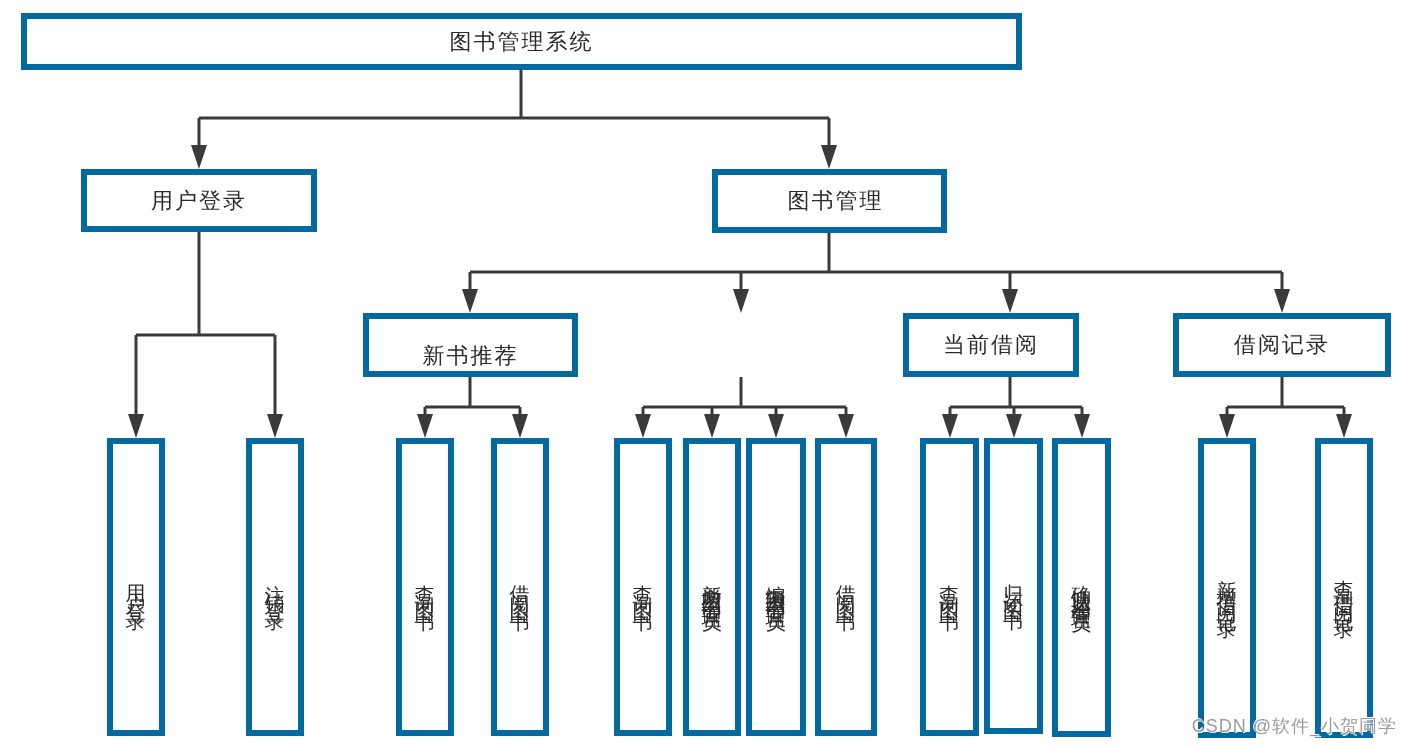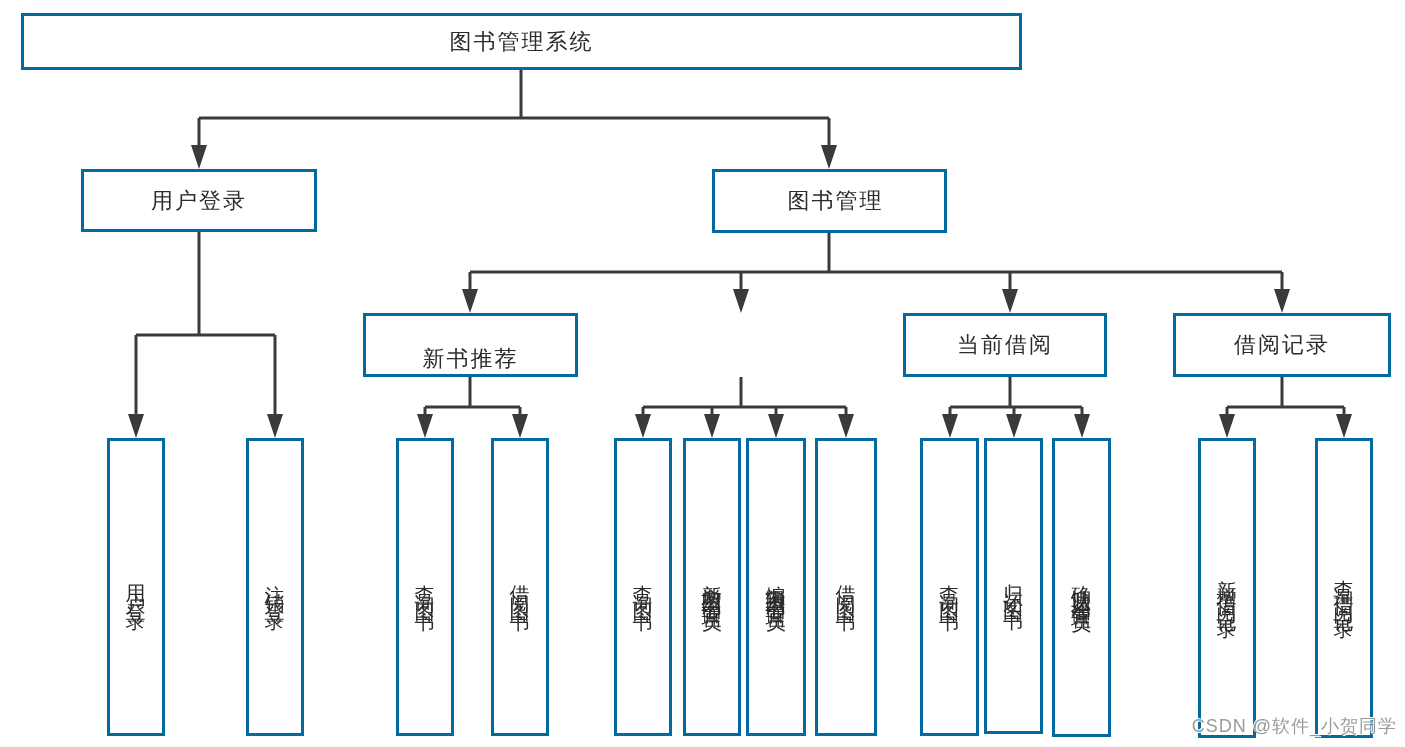--- a/index.html
+++ b/index.html
@@ -16,21 +16,21 @@
 
   .connector-layer {
     position: absolute;
     left: 0; top: 0;
     width: 1405px; height: 747px;
   }
 
   .node {
     position: absolute;
     background: #ffffff;
-    border: 3px solid #0369a1;
+    border: 6px solid #0369a1;
     display: flex;
     align-items: center;
     justify-content: center;
     color: #2b2b2b;
   }
 
   .hbox { font-size: 22px; letter-spacing: 2px; }
   .root-box { font-size: 22px; }
 
   .vbox { font-size: 20px; }
@@ -146,21 +146,21 @@
   <div class="node hbox" style="left:81px; top:169px; width:236px; height:63px;">
     <span>用户登录</span>
   </div>
   <div class="node hbox" style="left:712px; top:169px; width:235px; height:64px;padding-left:12px;">
     <span>图书管理</span>
   </div>
 
   <div class="node hbox" style="left:363px; top:313px; width:215px; height:64px;align-items:flex-end;">
     <span>新书推荐</span>
   </div>
-  <div class="node hbox" style="left:903px; top:313px; width:204px; height:64px;">
+  <div class="node hbox" style="left:903px; top:313px; width:176px; height:64px;">
     <span>当前借阅</span>
   </div>
   <div class="node hbox" style="left:1173px; top:313px; width:218px; height:64px;">
     <span>借阅记录</span>
   </div>
 
   <div class="node vbox" style="left:107px; top:438px; width:58px; height:298px;">
     <span class="vtext">用户登录</span>
   </div>
   <div class="node vbox" style="left:246px; top:438px; width:58px; height:298px;">

